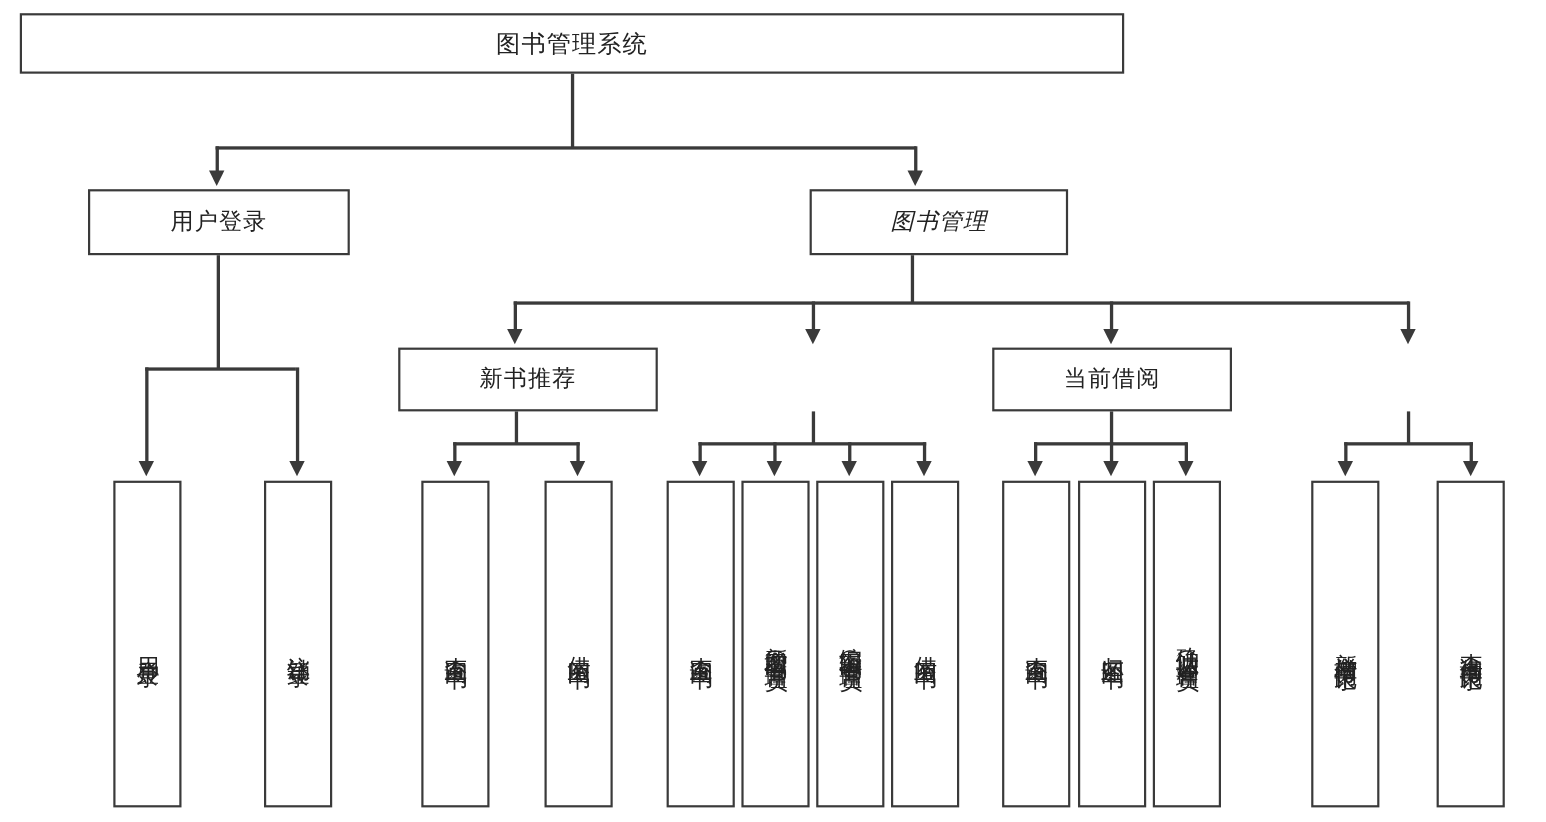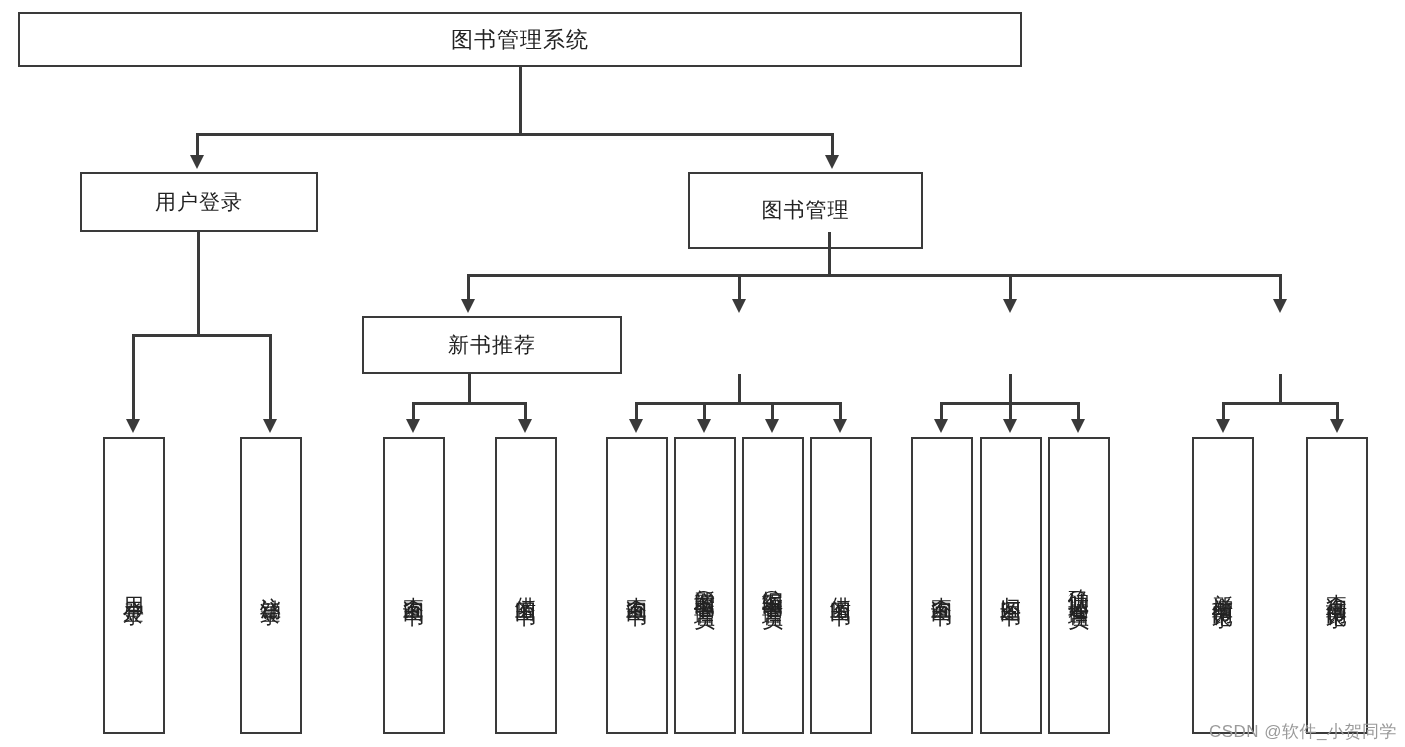--- a/index.html
+++ b/index.html
@@ -96,21 +96,21 @@
   <div class="edge vline" style="left:196px;top:133px;width:2.5px;height:24px;"></div>
   <div class="arrow" style="left:190px;top:155px;"></div>
 
   <div class="edge vline" style="left:831px;top:133px;width:2.5px;height:24px;"></div>
   <div class="arrow" style="left:825px;top:155px;"></div>
 
   <div class="node" style="left:80px;top:172px;width:238px;height:60px;">
     <span class="label">用户登录</span>
   </div>
 
-  <div class="node" style="left:688px;top:172px;width:235px;height:77px;">
+  <div class="node" style="left:736px;top:172px;width:235px;height:60px;font-style:italic;">
     <span class="label">图书管理</span>
   </div>
 
   <div class="edge vline" style="left:197px;top:232px;width:2.5px;height:104px;"></div>
   <div class="edge hline" style="left:132px;top:334px;width:137px;height:2.5px;"></div>
   <div class="edge vline" style="left:132px;top:334px;width:2.5px;height:86px;"></div>
   <div class="arrow" style="left:126px;top:419px;"></div>
   <div class="edge vline" style="left:269px;top:334px;width:2.5px;height:86px;"></div>
   <div class="arrow" style="left:263px;top:419px;"></div>
 
@@ -122,22 +122,25 @@
 
   <div class="edge vline" style="left:738px;top:274px;width:2.5px;height:26px;"></div>
   <div class="arrow" style="left:732px;top:299px;"></div>
 
   <div class="edge vline" style="left:1009px;top:274px;width:2.5px;height:26px;"></div>
   <div class="arrow" style="left:1003px;top:299px;"></div>
 
   <div class="edge vline" style="left:1279px;top:274px;width:2.5px;height:26px;"></div>
   <div class="arrow" style="left:1273px;top:299px;"></div>
 
-  <div class="node" style="left:362px;top:316px;width:260px;height:58px;">
+  <div class="node" style="left:362px;top:316px;width:236px;height:58px;">
     <span class="label">新书推荐</span>
+  </div>
+  <div class="node" style="left:902px;top:316px;width:218px;height:58px;">
+    <span class="label">当前借阅</span>
   </div>
 
   <div class="edge vline" style="left:468px;top:374px;width:2.5px;height:30px;"></div>
   <div class="edge hline" style="left:412px;top:402px;width:115px;height:2.5px;"></div>
   <div class="edge vline" style="left:412px;top:402px;width:2.5px;height:18px;"></div>
   <div class="arrow" style="left:406px;top:419px;"></div>
   <div class="edge vline" style="left:524px;top:402px;width:2.5px;height:18px;"></div>
   <div class="arrow" style="left:518px;top:419px;"></div>
 
   <div class="edge vline" style="left:738px;top:374px;width:2.5px;height:30px;"></div>
@@ -204,15 +207,14 @@
     <span class="vlabel">确认归还（管理员）</span>
   </div>
 
   <div class="leaf" style="left:1192px;top:437px;width:62px;height:297px;">
     <span class="vlabel">新增借阅记录</span>
   </div>
   <div class="leaf" style="left:1306px;top:437px;width:62px;height:297px;">
     <span class="vlabel">查询借阅记录</span>
   </div>
 
-  <div id="watermark">CSDN @软件_小贺同学</div>
 
 </div>
 
 </body></html>

